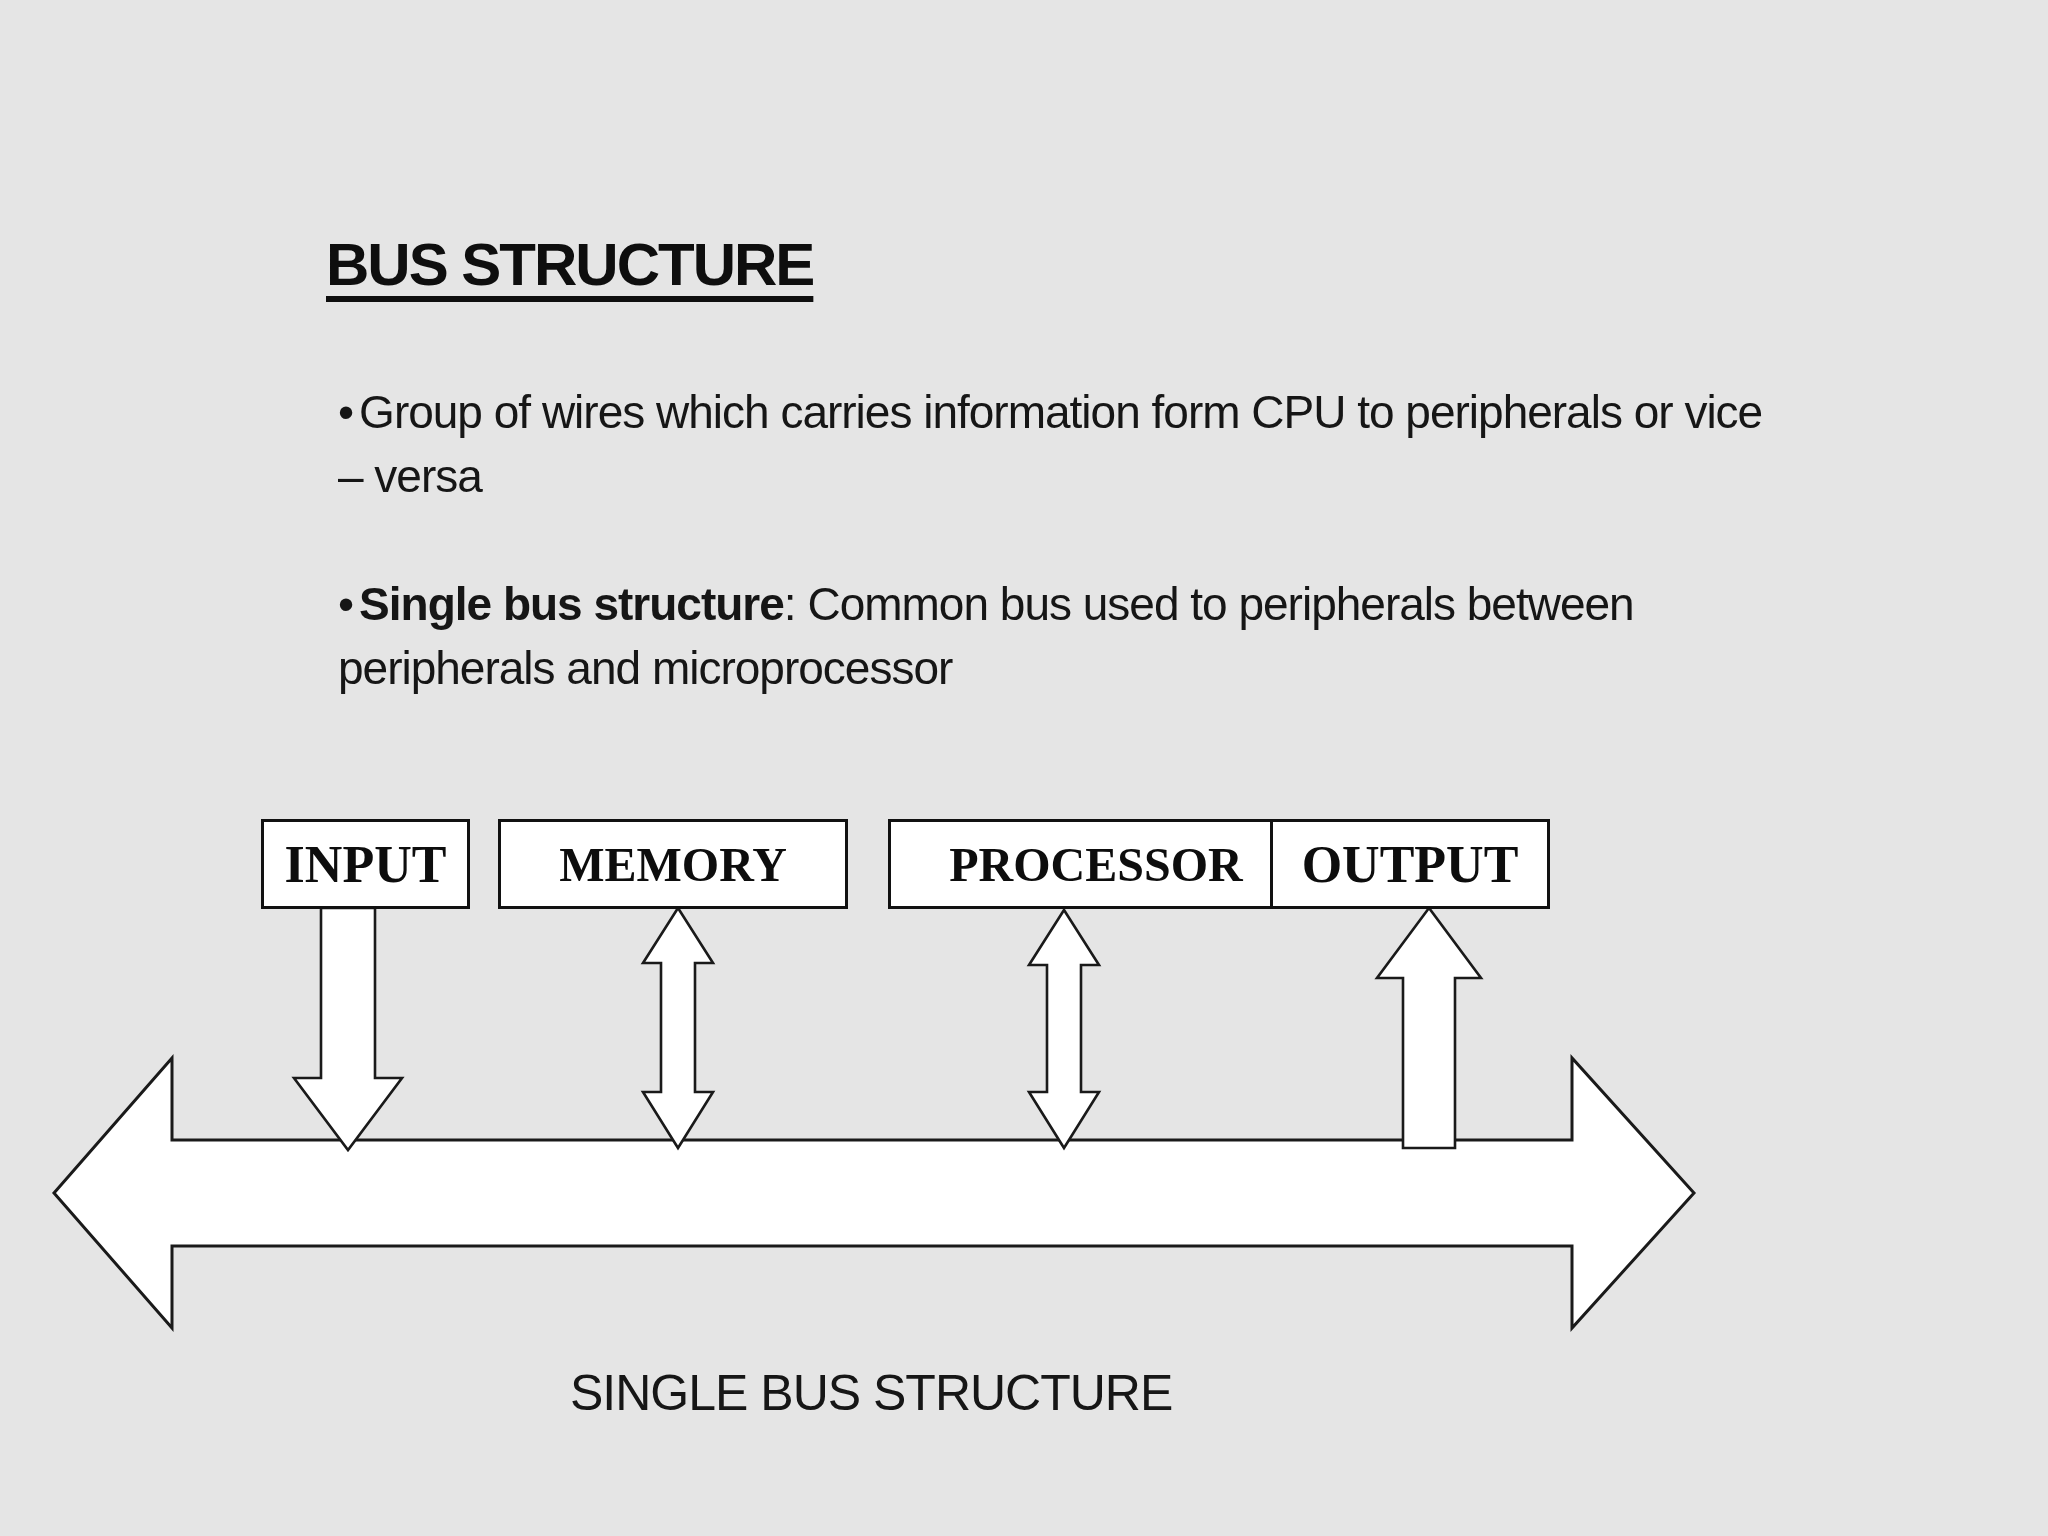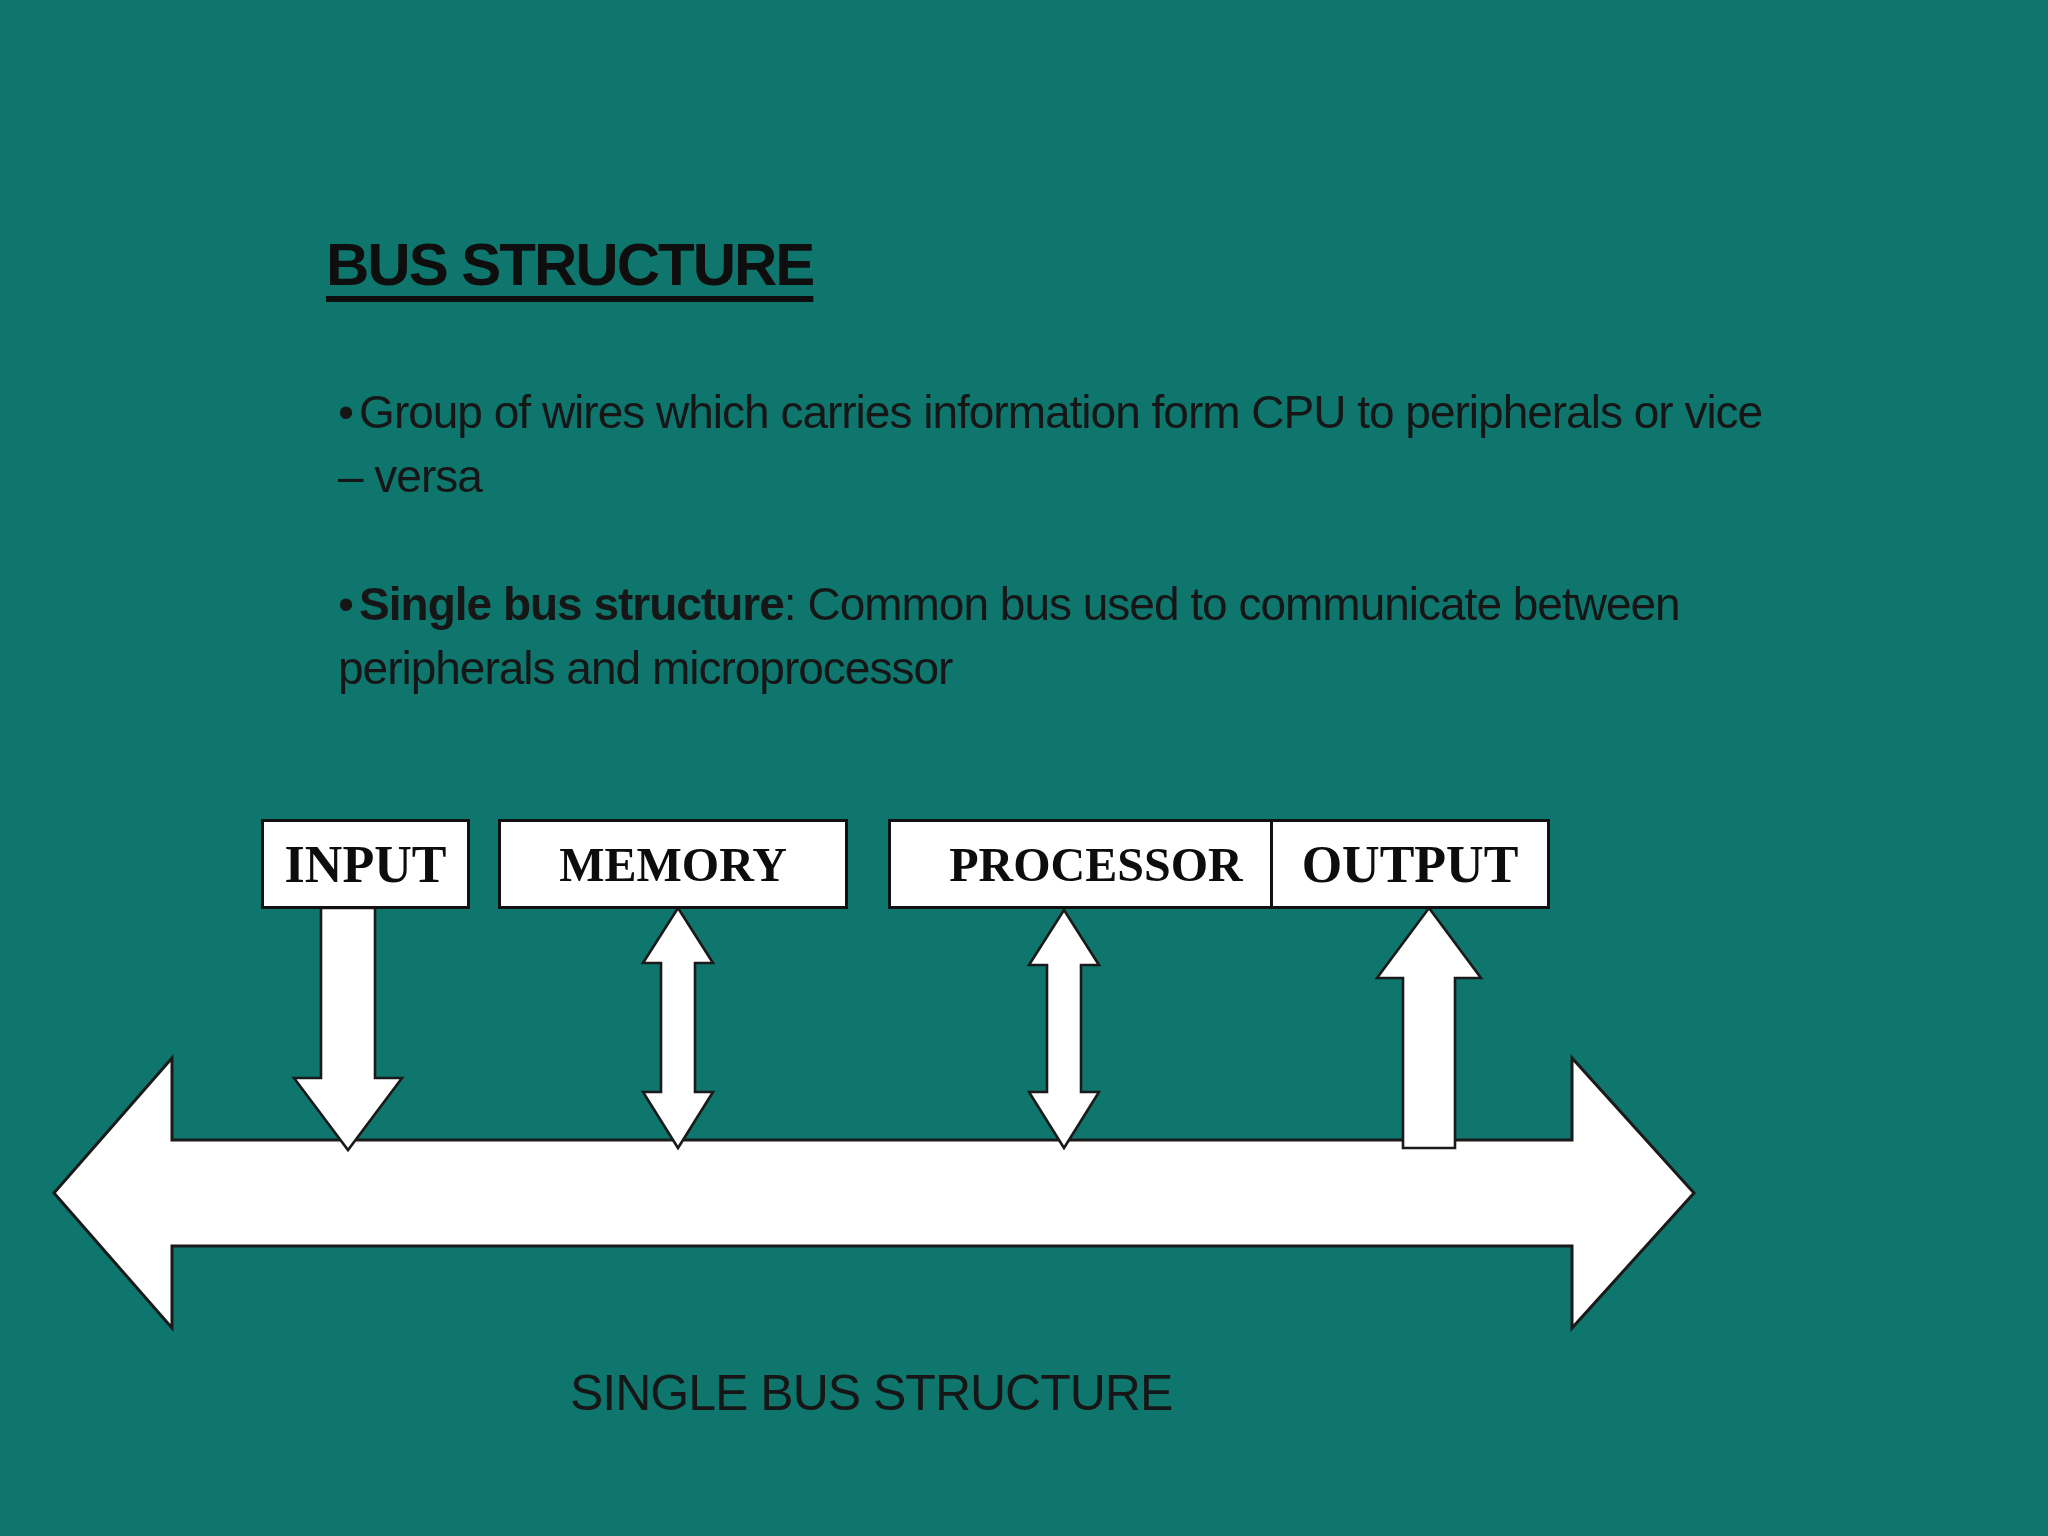--- a/index.html
+++ b/index.html
@@ -1,20 +1,20 @@
 <!DOCTYPE html>
 <html><head>
 <meta charset="utf-8">
 <style>
   html, body { margin: 0; padding: 0; background: #ffffff; }
   .slide {
     position: relative;
     width: 2048px;
     height: 1536px;
-    background: #0f766e;
+    background: #e5e5e5;
     overflow: hidden;
     font-family: "Liberation Sans", sans-serif;
     color: #121212;
   }
   .page-title {
     position: absolute;
     left: 326px;
     top: 230px;
     margin: 0;
     font-size: 60px;
@@ -90,21 +90,21 @@
 <div class="slide">
 
   <h1 class="page-title">BUS STRUCTURE</h1>
 
   <p class="bullet bullet-1">
     <span class="line"><span class="marker">•</span><span>Group of wires which carries information form CPU to peripherals or vice</span></span>
     <span class="line">– versa</span>
   </p>
 
   <p class="bullet bullet-2">
-    <span class="line"><span class="marker">•</span><span class="bold-seg">Single bus structure</span><span>: Common bus used to communicate between</span></span>
+    <span class="line"><span class="marker">•</span><span class="bold-seg">Single bus structure</span><span>: Common bus used to peripherals between</span></span>
     <span class="line">peripherals and microprocessor</span>
   </p>
 
   <svg class="diagram-svg" viewBox="0 0 2048 1536" xmlns="http://www.w3.org/2000/svg" aria-hidden="true">
 
     <path class="bus" d="M54,1193 L172,1058 L172,1140 L1572,1140 L1572,1058 L1694,1193 L1572,1328 L1572,1246 L172,1246 L172,1328 Z"></path>
 
     <path d="M321,908 L321,1078 L294,1078 L348,1150 L402,1078 L375,1078 L375,908 Z"></path>
 
     <path d="M678,908 L643,963 L661,963 L661,1092 L643,1092 L678,1148 L713,1092 L695,1092 L695,963 L713,963 Z"></path>

